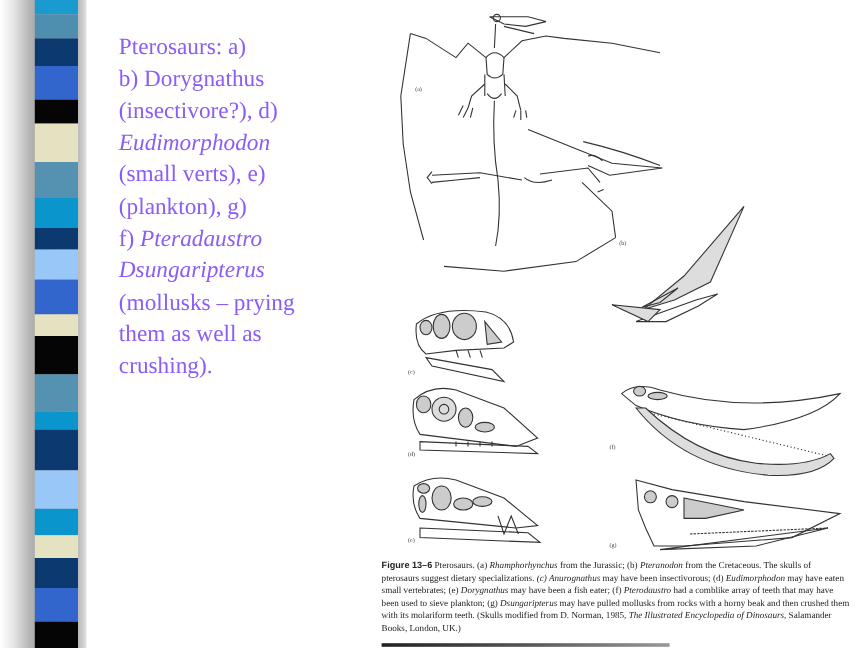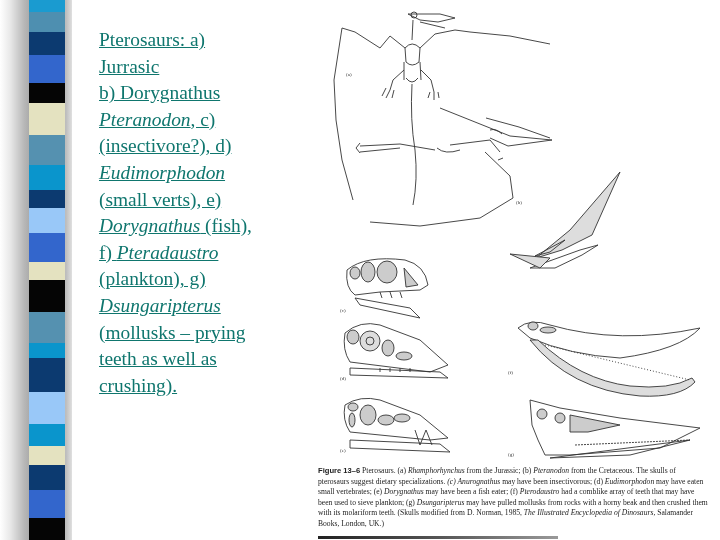--- a/index.html
+++ b/index.html
@@ -60,34 +60,31 @@
     <div class="stripe" style="top: 343px; height: 15px; background: rgb(10, 149, 204);"></div>
     <div class="stripe" style="top: 358px; height: 34px; background: rgb(12, 58, 112);"></div>
     <div class="stripe" style="top: 392px; height: 32px; background: rgb(153, 200, 248);"></div>
     <div class="stripe" style="top: 424px; height: 22px; background: rgb(10, 149, 204);"></div>
     <div class="stripe" style="top: 446px; height: 19px; background: rgb(228, 226, 192);"></div>
     <div class="stripe" style="top: 465px; height: 25px; background: rgb(12, 58, 112);"></div>
     <div class="stripe" style="top: 490px; height: 28px; background: rgb(51, 102, 204);"></div>
     <div class="stripe" style="top: 518px; height: 22px; background: rgb(5, 5, 5);"></div>
   </div>
 
-<div class="slide-text" id="slide-text" style="color: #0f766e; text-decoration: underline;">
+<div class="slide-text" id="slide-text" style="color: #8b5cf6;">
     <div><span>Pterosaurs: a)</span></div>
-    <div><span>Jurrasic</span></div>
     <div><span>b) Dorygnathus</span></div>
-    <div><i>Pteranodon</i><span>, c)</span></div>
     <div><span>(insectivore?), d)</span></div>
     <div><i>Eudimorphodon</i></div>
     <div><span>(small verts), e)</span></div>
-    <div><i>Dorygnathus</i><span> (fish),</span></div>
+    <div><span>(plankton), g)</span></div>
     <div><span>f) </span><i>Pteradaustro</i></div>
-    <div><span>(plankton), g)</span></div>
     <div><i>Dsungaripterus</i></div>
     <div><span>(mollusks – prying</span></div>
-    <div><span>teeth as well as</span></div>
+    <div><span>them as well as</span></div>
     <div><span>crushing).</span></div>
   </div>
 
 <div class="figure">
   <svg width="400" height="540" viewBox="0 0 400 540">
     <g fill="none" stroke="#333" stroke-width="0.9">
 
       <g>
         <path d="M88 14 L120 14 L135 18 L118 22 L100 20 Z"></path>
         <path d="M100 22 L125 28"></path>

